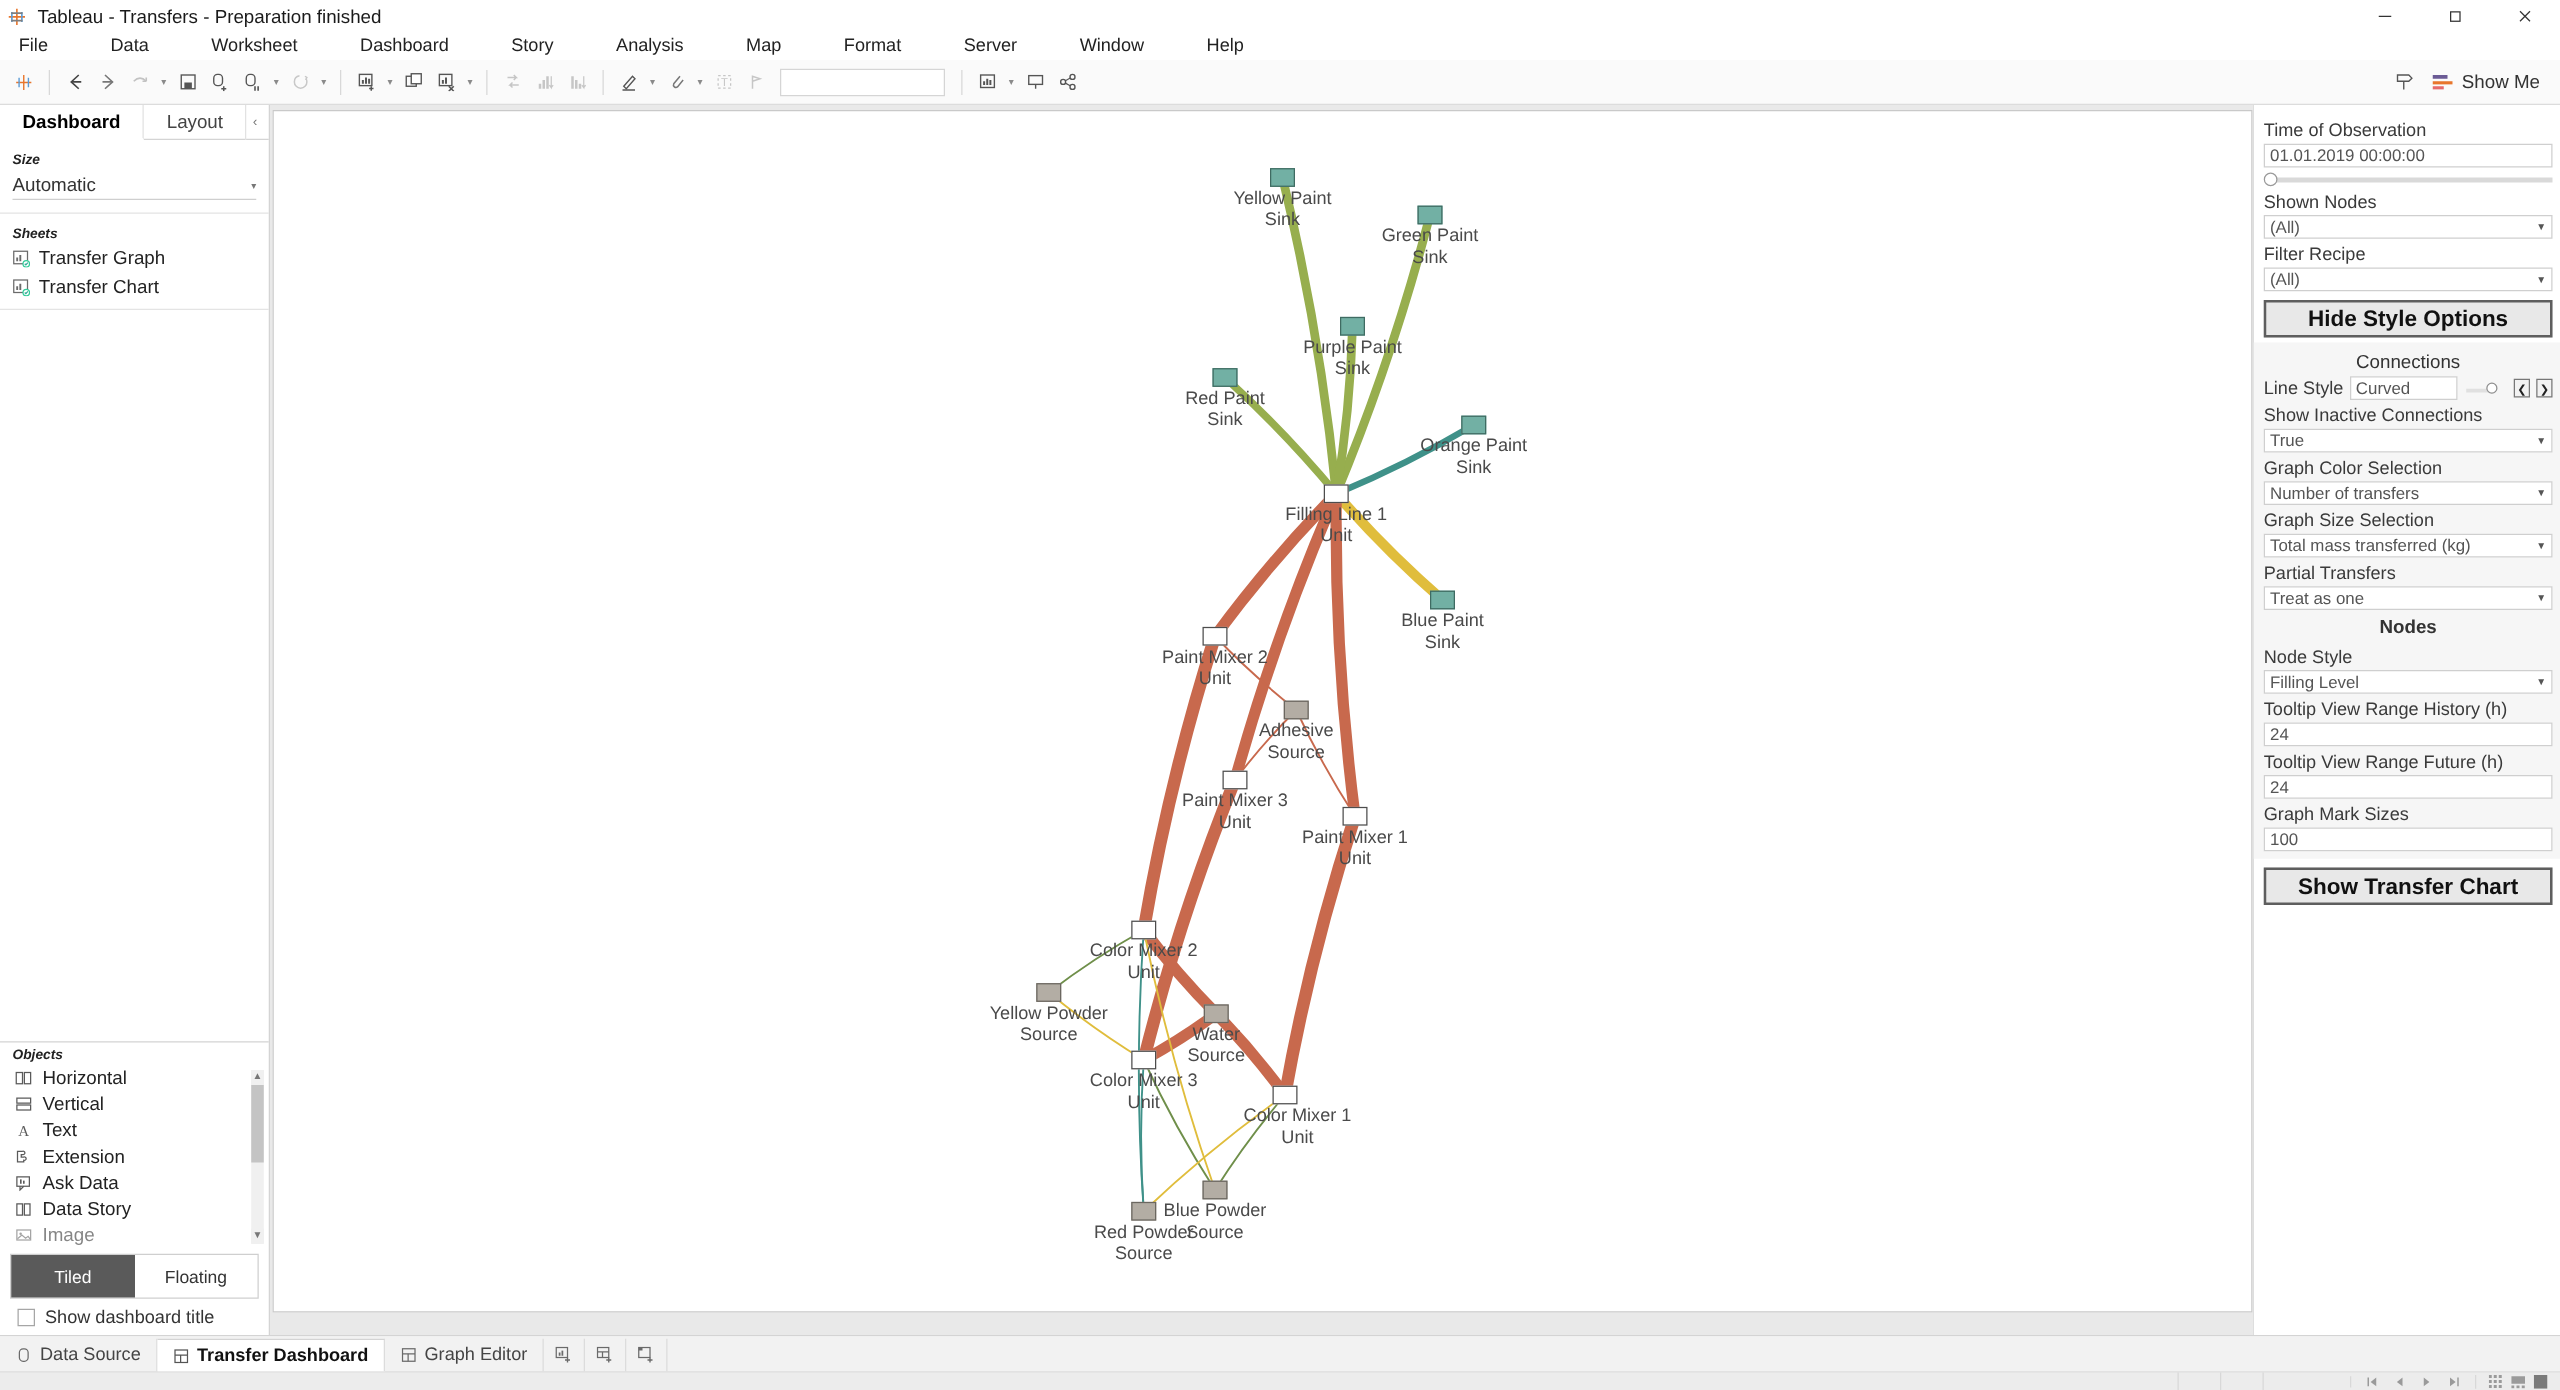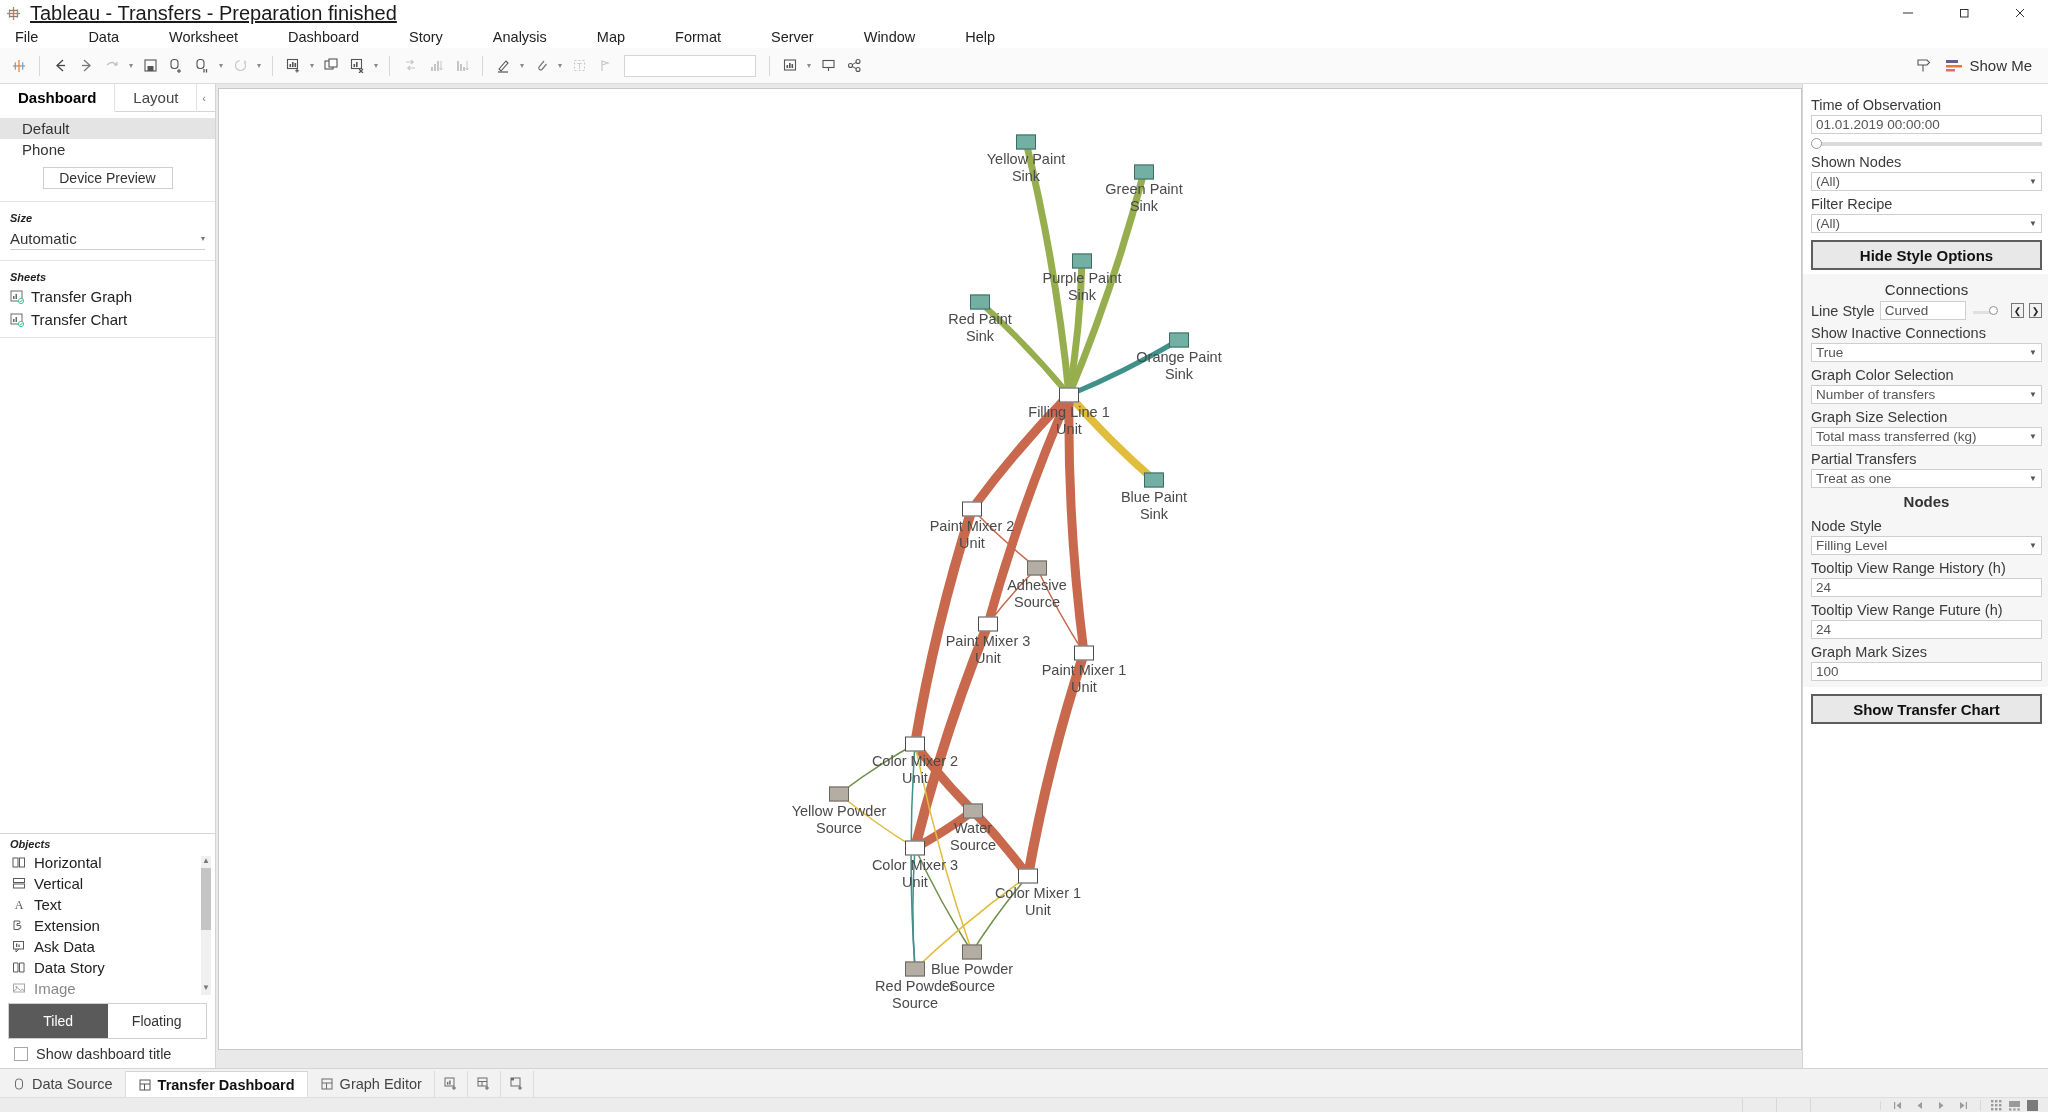--- a/index.html
+++ b/index.html
@@ -6,21 +6,21 @@
   html, body { margin:0; padding:0; }
   body {
     width:2048px; height:1112px;
     font-family:"Liberation Sans", sans-serif;
     font-size:15px; color:#333;
     background:#ffffff; overflow:hidden;
   }
   
   .titlebar { height:26px; display:flex; align-items:center; background:#ffffff; border-bottom:0; }
   .tb-logo { width:26px; height:26px; display:flex; align-items:center; justify-content:center; }
-  .tb-title { font-size:20px; color:#1a1a1a; padding-left:4px;text-decoration:underline; }
+  .tb-title { font-size:15px; color:#1a1a1a; padding-left:4px; }
   .tb-spacer { flex:1; }
   .win-btn { width:56px; height:26px; display:flex; align-items:center; justify-content:center; color:#444; font-size:14px; }
 
   
   .menubar { height:22px; display:flex; align-items:center; padding-left:6px; background:#fff; font-size:14.5px;gap:32px; }
   .menubar div { padding:2px 9px; color:#222; }
 
   
   .toolbar { height:36px; display:flex; align-items:center; background:#fafafa; border-bottom:1px solid #dcdcdc; padding:0 6px; }
   .tbi { width:26px; height:26px; display:flex; align-items:center; justify-content:center; color:#5a5a5a; }
@@ -78,21 +78,21 @@
 
   
   .right { width:246px; background:#fff; border-left:1px solid #d4d4d4; padding:8px 6px 0 8px; font-size:14.5px; }
   .rp-label { color:#3a3a3a; font-size:14.5px; margin:5px 0 2px; }
   .rp-input { height:19px; border:1px solid #cfcfcf; background:#fff; color:#555; font-size:13.5px; padding:0 4px; display:flex; align-items:center; }
   .rp-slider { margin:3px 0 2px; height:12px; position:relative; }
   .rp-track { position:absolute; left:8px; right:0; top:5px; height:4px; background:#d9d9d9; }
   .rp-knob { position:absolute; left:0; top:1px; width:11px; height:11px; border-radius:50%; border:1px solid #9a9a9a; background:#fff; }
   .rp-select { height:19px; border:1px solid #cfcfcf; background:#fff; color:#555; font-size:13.5px; padding:0 4px; display:flex; align-items:center; justify-content:space-between; }
   .rp-select .ca { font-size:8px; color:#555; }
-  .rp-bigbtn { margin:7px 0 4px; height:30px; border:2px solid #5e5e5e; background:#e8e8e8; display:flex; align-items:center; justify-content:center; font-weight:bold; font-size:15px; color:#111; }
+  .rp-bigbtn { margin:7px 0 4px; height:30px; border:2px solid #5e5e5e; background:#e8e8e8; display:flex; align-items:center; justify-content:center; font-weight:bold; font-size:18px; color:#111; }
   .rp-grouphdr { text-align:center; font-size:15px; color:#333; padding:5px 0 3px; }
   .rp-lsrow { display:flex; align-items:center; gap:5px; margin-bottom:2px; }
   .rp-lsrow .lbl { font-size:14.5px; color:#3a3a3a; }
   .rp-lsval { width:86px; height:19px; border:1px solid #cfcfcf; background:#fff; font-size:13.5px; color:#555; padding:0 4px; display:flex; align-items:center; }
   .rp-minislider { flex:1; position:relative; height:14px; }
   .rp-minitrack { position:absolute; left:2px; right:12px; top:7px; height:3px; background:#e0e0e0; }
   .rp-miniknob { position:absolute; right:8px; top:2px; width:9px; height:9px; border-radius:50%; border:1px solid #8e8e8e; background:#fff; }
   .rp-arrbtn { width:13px; height:15px; border:1px solid #777; background:#f2f2f2; display:flex; align-items:center; justify-content:center; font-size:9px; color:#222; }
   .rp-shaded { background:#f6f6f6; margin:0 -6px 0 -8px; padding:2px 6px 6px 8px; }
 
@@ -339,25 +339,20 @@
 
 <div class="main">
 
   <div class="left">
     <div class="lp-tabs">
       <div class="lp-tab active">Dashboard</div>
       <div class="lp-tab">Layout</div>
       <div class="lp-collapse">‹</div>
     </div>
 
-    <div class="lp-section">
-      <div class="lp-row sel">Default</div>
-      <div class="lp-row">Phone</div>
-      <div class="lp-btn">Device Preview</div>
-    </div>
 
     <div class="lp-section">
       <div class="lp-hdr">Size</div>
       <div class="lp-select">
         <span>Automatic</span>
         <span class="ca">▾</span>
       </div>
     </div>
 
     <div class="lp-section">

